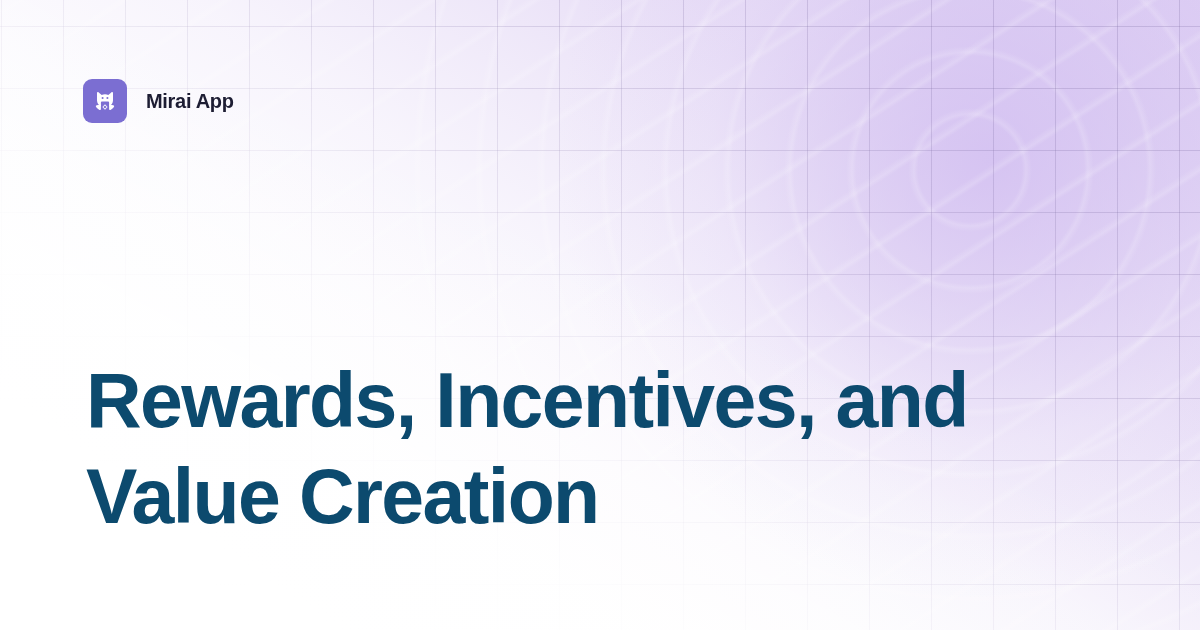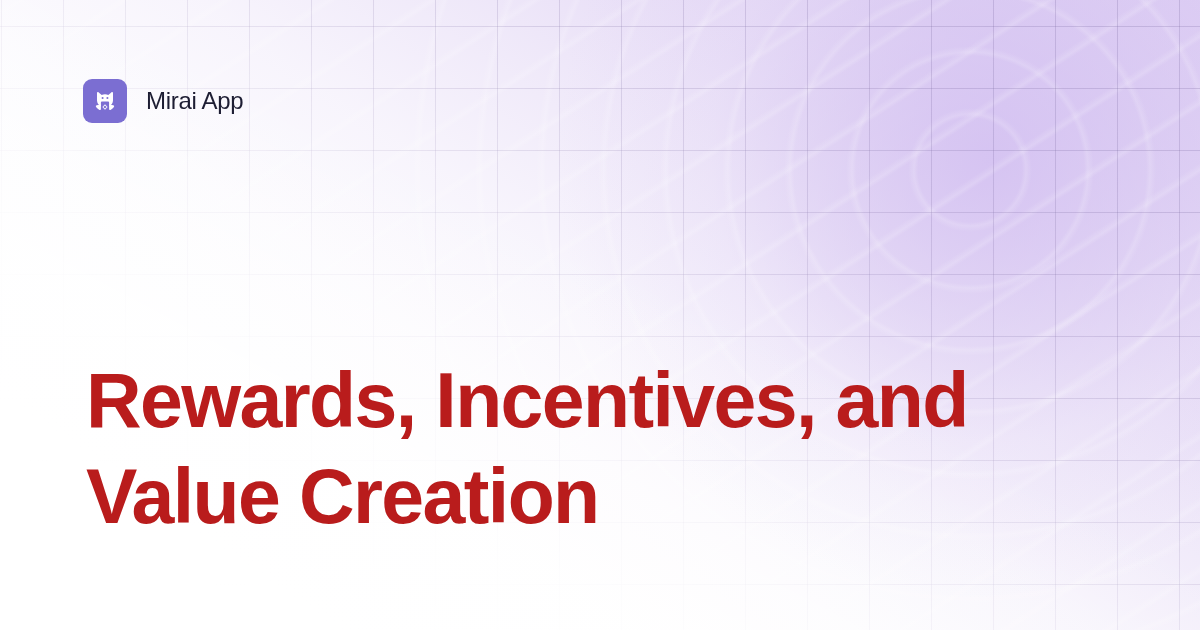--- a/index.html
+++ b/index.html
@@ -142,39 +142,39 @@
     height: 44px;
     border-radius: 9px;
     background: #7b6ed2;
     display: flex;
     align-items: center;
     justify-content: center;
     flex: none;
   }
   .brand-badge svg { display: block; }
   .brand-name {
-    font-size: 24px;
-    font-weight: normal;
+    font-size: 20px;
+    font-weight: bold;
     letter-spacing: -0.3px;
     color: #1d1d33;
     white-space: nowrap;
   }
 
   
   .headline {
     position: absolute;
     left: 86px;
     top: 352px;
     width: 1040px;
     margin: 0;
     font-size: 77px;
     line-height: 96px;
     font-weight: bold;
     letter-spacing: -1.6px;
-    color: #b91c1c;
+    color: #0c4a6e;
     white-space: pre-line;
   }
 </style>
 </head>
 <body>
 
 <div id="og-card">
 
   <div class="bg-base"></div>
   <div class="bg-wash"></div>

